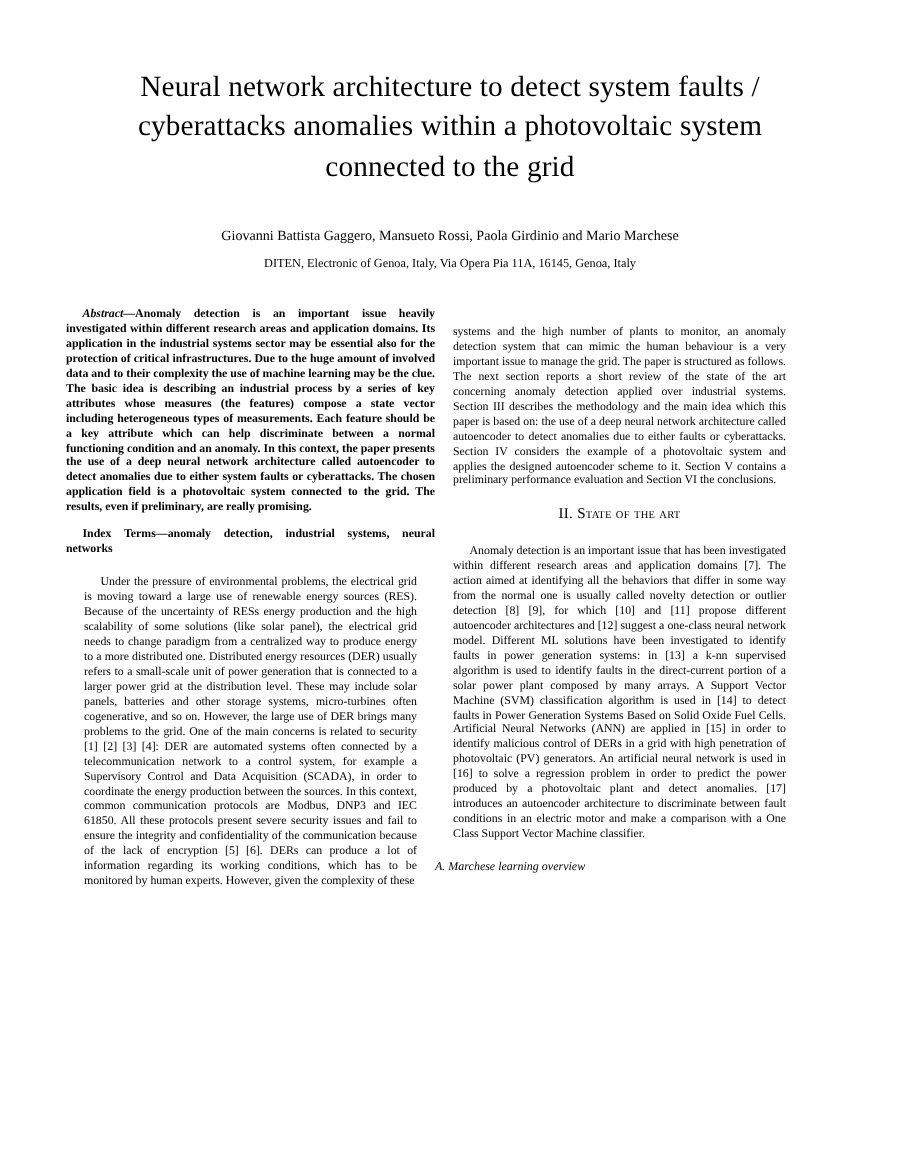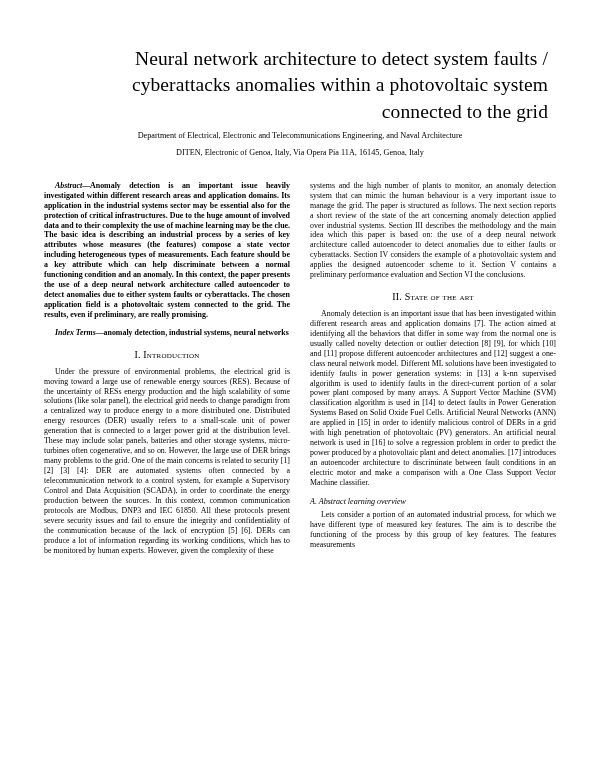--- a/index.html
+++ b/index.html
@@ -15,21 +15,21 @@
     overflow: hidden;
   }
   .page {
     position: relative;
     width: 600px;
     height: 776px;
     padding: 0;
     box-sizing: border-box;
   }
   .title {
-    text-align: right;
+    text-align: center;
     font-size: 19.5px;
     line-height: 1.35;
     font-weight: normal;
     margin: 46px 52px 0 52px;
     letter-spacing: 0.1px;
   }
   .authors {
     text-align: center;
     font-size: 9.4px;
     margin: 26px 60px 0 60px;
@@ -37,30 +37,29 @@
   }
   .affil {
     text-align: center;
     font-size: 8.2px;
     margin: 5px 44px 0 44px;
     line-height: 1.45;
   }
   .columns {
     display: flex;
     margin: 22px 44px 0 44px;
-    gap: 20px;
   }
   .col {
     width: 246px;
     font-size: 7.9px;
     line-height: 1.26;
     text-align: justify;
   }
   .col p {
-    margin: 0;
+    margin: 12px;
     text-indent: 11px;
   }
   .col p.noindent {
     text-indent: 0;
   }
   .abstract {
     font-weight: bold;
     text-align: justify;
     text-indent: 11px;
     font-size: 7.9px;
@@ -72,21 +71,20 @@
   }
   .indexterms {
     font-weight: bold;
     text-align: justify;
     text-indent: 11px;
     margin-top: 8px;
     font-size: 7.9px;
     line-height: 1.26;
   }
   .indexterms .lead {
-    font-style: italic;
     font-weight: bold;
   }
   .sec-head {
     text-align: center;
     font-size: 10px;
     font-variant: small-caps;
     margin: 11px 0 5px 0;
     letter-spacing: 0.2px;
   }
   .subsec-head {
@@ -96,39 +94,37 @@
     text-align: left;
   }
 </style>
 </head>
 <body>
 
 <div class="page">
 
   <h1 class="title">Neural network architecture to detect system faults / cyberattacks anomalies within a photovoltaic system connected to the grid</h1>
 
-  <div class="affil">Department of Electrical, Electronic and Telecommunications Engineering, and Naval Architecture</div>
+  <div class="authors">Giovanni Battista Gaggero, Mansueto Rossi, Paola Girdinio and Mario Marchese</div>
   <div class="affil">DITEN, Electronic of Genoa, Italy, Via Opera Pia 11A, 16145, Genoa, Italy</div>
 
   <div class="columns">
 
     <div class="col">
       <div class="abstract"><span class="lead">Abstract</span><span>—Anomaly detection is an important issue heavily investigated within different research areas and application domains. Its application in the industrial systems sector may be essential also for the protection of critical infrastructures. Due to the huge amount of involved data and to their complexity the use of machine learning may be the clue. The basic idea is describing an industrial process by a series of key attributes whose measures (the features) compose a state vector including heterogeneous types of measurements. Each feature should be a key attribute which can help discriminate between a normal functioning condition and an anomaly. In this context, the paper presents the use of a deep neural network architecture called autoencoder to detect anomalies due to either system faults or cyberattacks. The chosen application field is a photovoltaic system connected to the grid. The results, even if preliminary, are really promising.</span></div>
 
       <div class="indexterms"><span class="lead">Index Terms</span><span>—anomaly detection, industrial systems, neural networks</span></div>
 
-      <div class="sec-head">I.  Introduction</div>
       <p>Under the pressure of environmental problems, the electrical grid is moving toward a large use of renewable energy sources (RES). Because of the uncertainty of RESs energy production and the high scalability of some solutions (like solar panel), the electrical grid needs to change paradigm from a centralized way to produce energy to a more distributed one. Distributed energy resources (DER) usually refers to a small-scale unit of power generation that is connected to a larger power grid at the distribution level. These may include solar panels, batteries and other storage systems, micro-turbines often cogenerative, and so on. However, the large use of DER brings many problems to the grid. One of the main concerns is related to security [1] [2] [3] [4]: DER are automated systems often connected by a telecommunication network to a control system, for example a Supervisory Control and Data Acquisition (SCADA), in order to coordinate the energy production between the sources. In this context, common communication protocols are Modbus, DNP3 and IEC 61850. All these protocols present severe security issues and fail to ensure the integrity and confidentiality of the communication because of the lack of encryption [5] [6]. DERs can produce a lot of information regarding its working conditions, which has to be monitored by human experts. However, given the complexity of these</p>
     </div>
 
     <div class="col">
       <p class="noindent">systems and the high number of plants to monitor, an anomaly detection system that can mimic the human behaviour is a very important issue to manage the grid. The paper is structured as follows. The next section reports a short review of the state of the art concerning anomaly detection applied over industrial systems. Section III describes the methodology and the main idea which this paper is based on: the use of a deep neural network architecture called autoencoder to detect anomalies due to either faults or cyberattacks. Section IV considers the example of a photovoltaic system and applies the designed autoencoder scheme to it. Section V contains a preliminary performance evaluation and Section VI the conclusions.</p>
 
       <div class="sec-head">II.  State of the art</div>
       <p>Anomaly detection is an important issue that has been investigated within different research areas and application domains [7]. The action aimed at identifying all the behaviors that differ in some way from the normal one is usually called novelty detection or outlier detection [8] [9], for which [10] and [11] propose different autoencoder architectures and [12] suggest a one-class neural network model. Different ML solutions have been investigated to identify faults in power generation systems: in [13] a k-nn supervised algorithm is used to identify faults in the direct-current portion of a solar power plant composed by many arrays. A Support Vector Machine (SVM) classification algorithm is used in [14] to detect faults in Power Generation Systems Based on Solid Oxide Fuel Cells. Artificial Neural Networks (ANN) are applied in [15] in order to identify malicious control of DERs in a grid with high penetration of photovoltaic (PV) generators. An artificial neural network is used in [16] to solve a regression problem in order to predict the power produced by a photovoltaic plant and detect anomalies. [17] introduces an autoencoder architecture to discriminate between fault conditions in an electric motor and make a comparison with a One Class Support Vector Machine classifier.</p>
 
-      <div class="subsec-head">A.  Abstract learning overview</div>
-      <p>Lets consider a portion of an automated industrial process, for which we have different type of measured key features. The aim is to describe the functioning of the process by this group of key features. The features measurements</p>
+      <div class="subsec-head">A.  Marchese learning overview</div>
     </div>
 
   </div>
 
 </div>
 
 </body></html>

